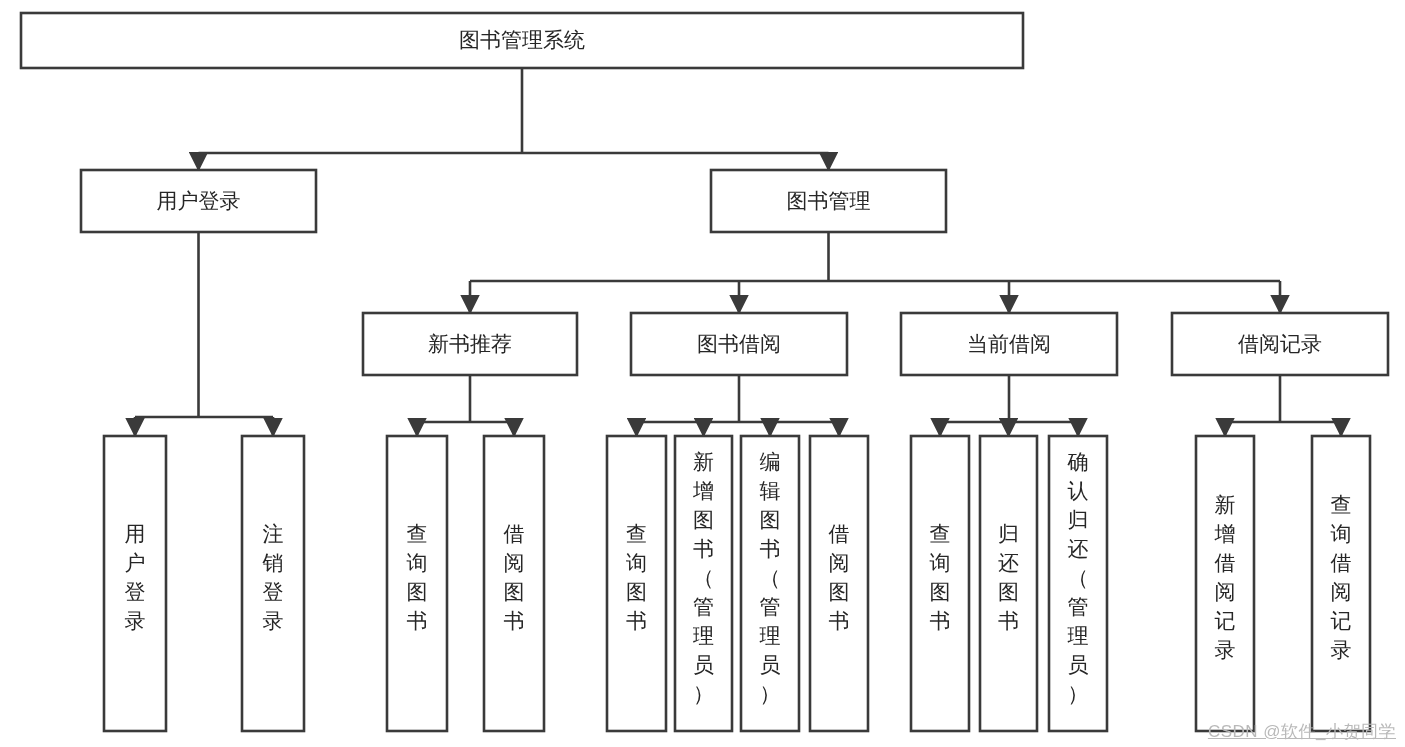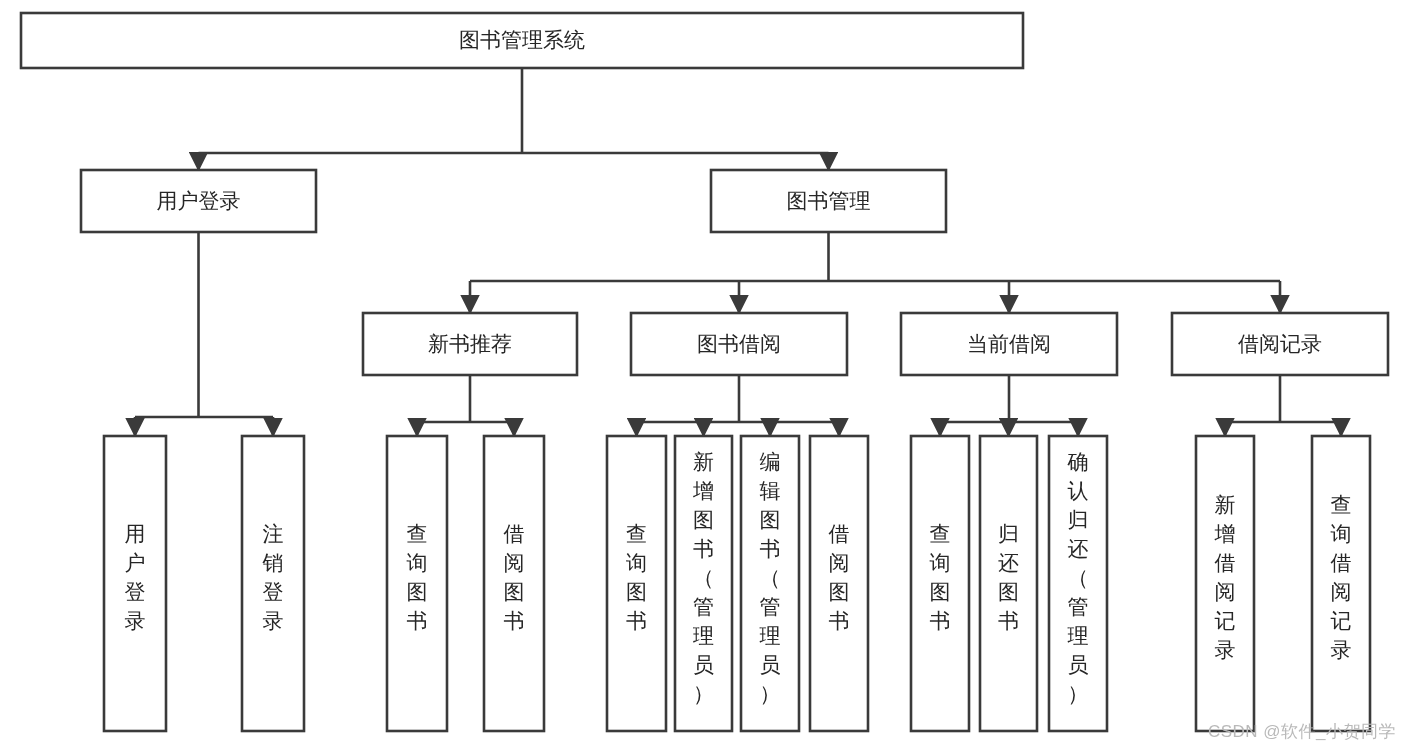--- a/index.html
+++ b/index.html
@@ -16,21 +16,21 @@
     font-size:21px;fill:#262626;text-anchor:middle;dominant-baseline:middle;
     font-family:"Liberation Sans","DejaVu Sans",sans-serif;
   }
   .node-label-v{
     font-size:21px;fill:#262626;text-anchor:middle;
     font-family:"Liberation Sans","DejaVu Sans",sans-serif;
   }
   .watermark{
     position:absolute;right:9px;bottom:4px;
     font-size:17px;color:#b9b9b9;letter-spacing:.5px;
-    white-space:nowrap;user-select:none;
+    white-space:nowrap;user-select:none;text-decoration:underline;
   }
 </style>
 </head>
 <body>
 
 <div id="chart-root">
   <svg id="flow" viewBox="0 0 1405 747" xmlns="http://www.w3.org/2000/svg">
     <defs>
       <marker id="arrow" viewBox="0 0 12 12" refX="10.5" refY="6" markerWidth="7.5" markerHeight="7.5" orient="auto-start-reverse">
         <path d="M 0 0 L 12 6 L 0 12 z" fill="#3a3a3a"></path>

